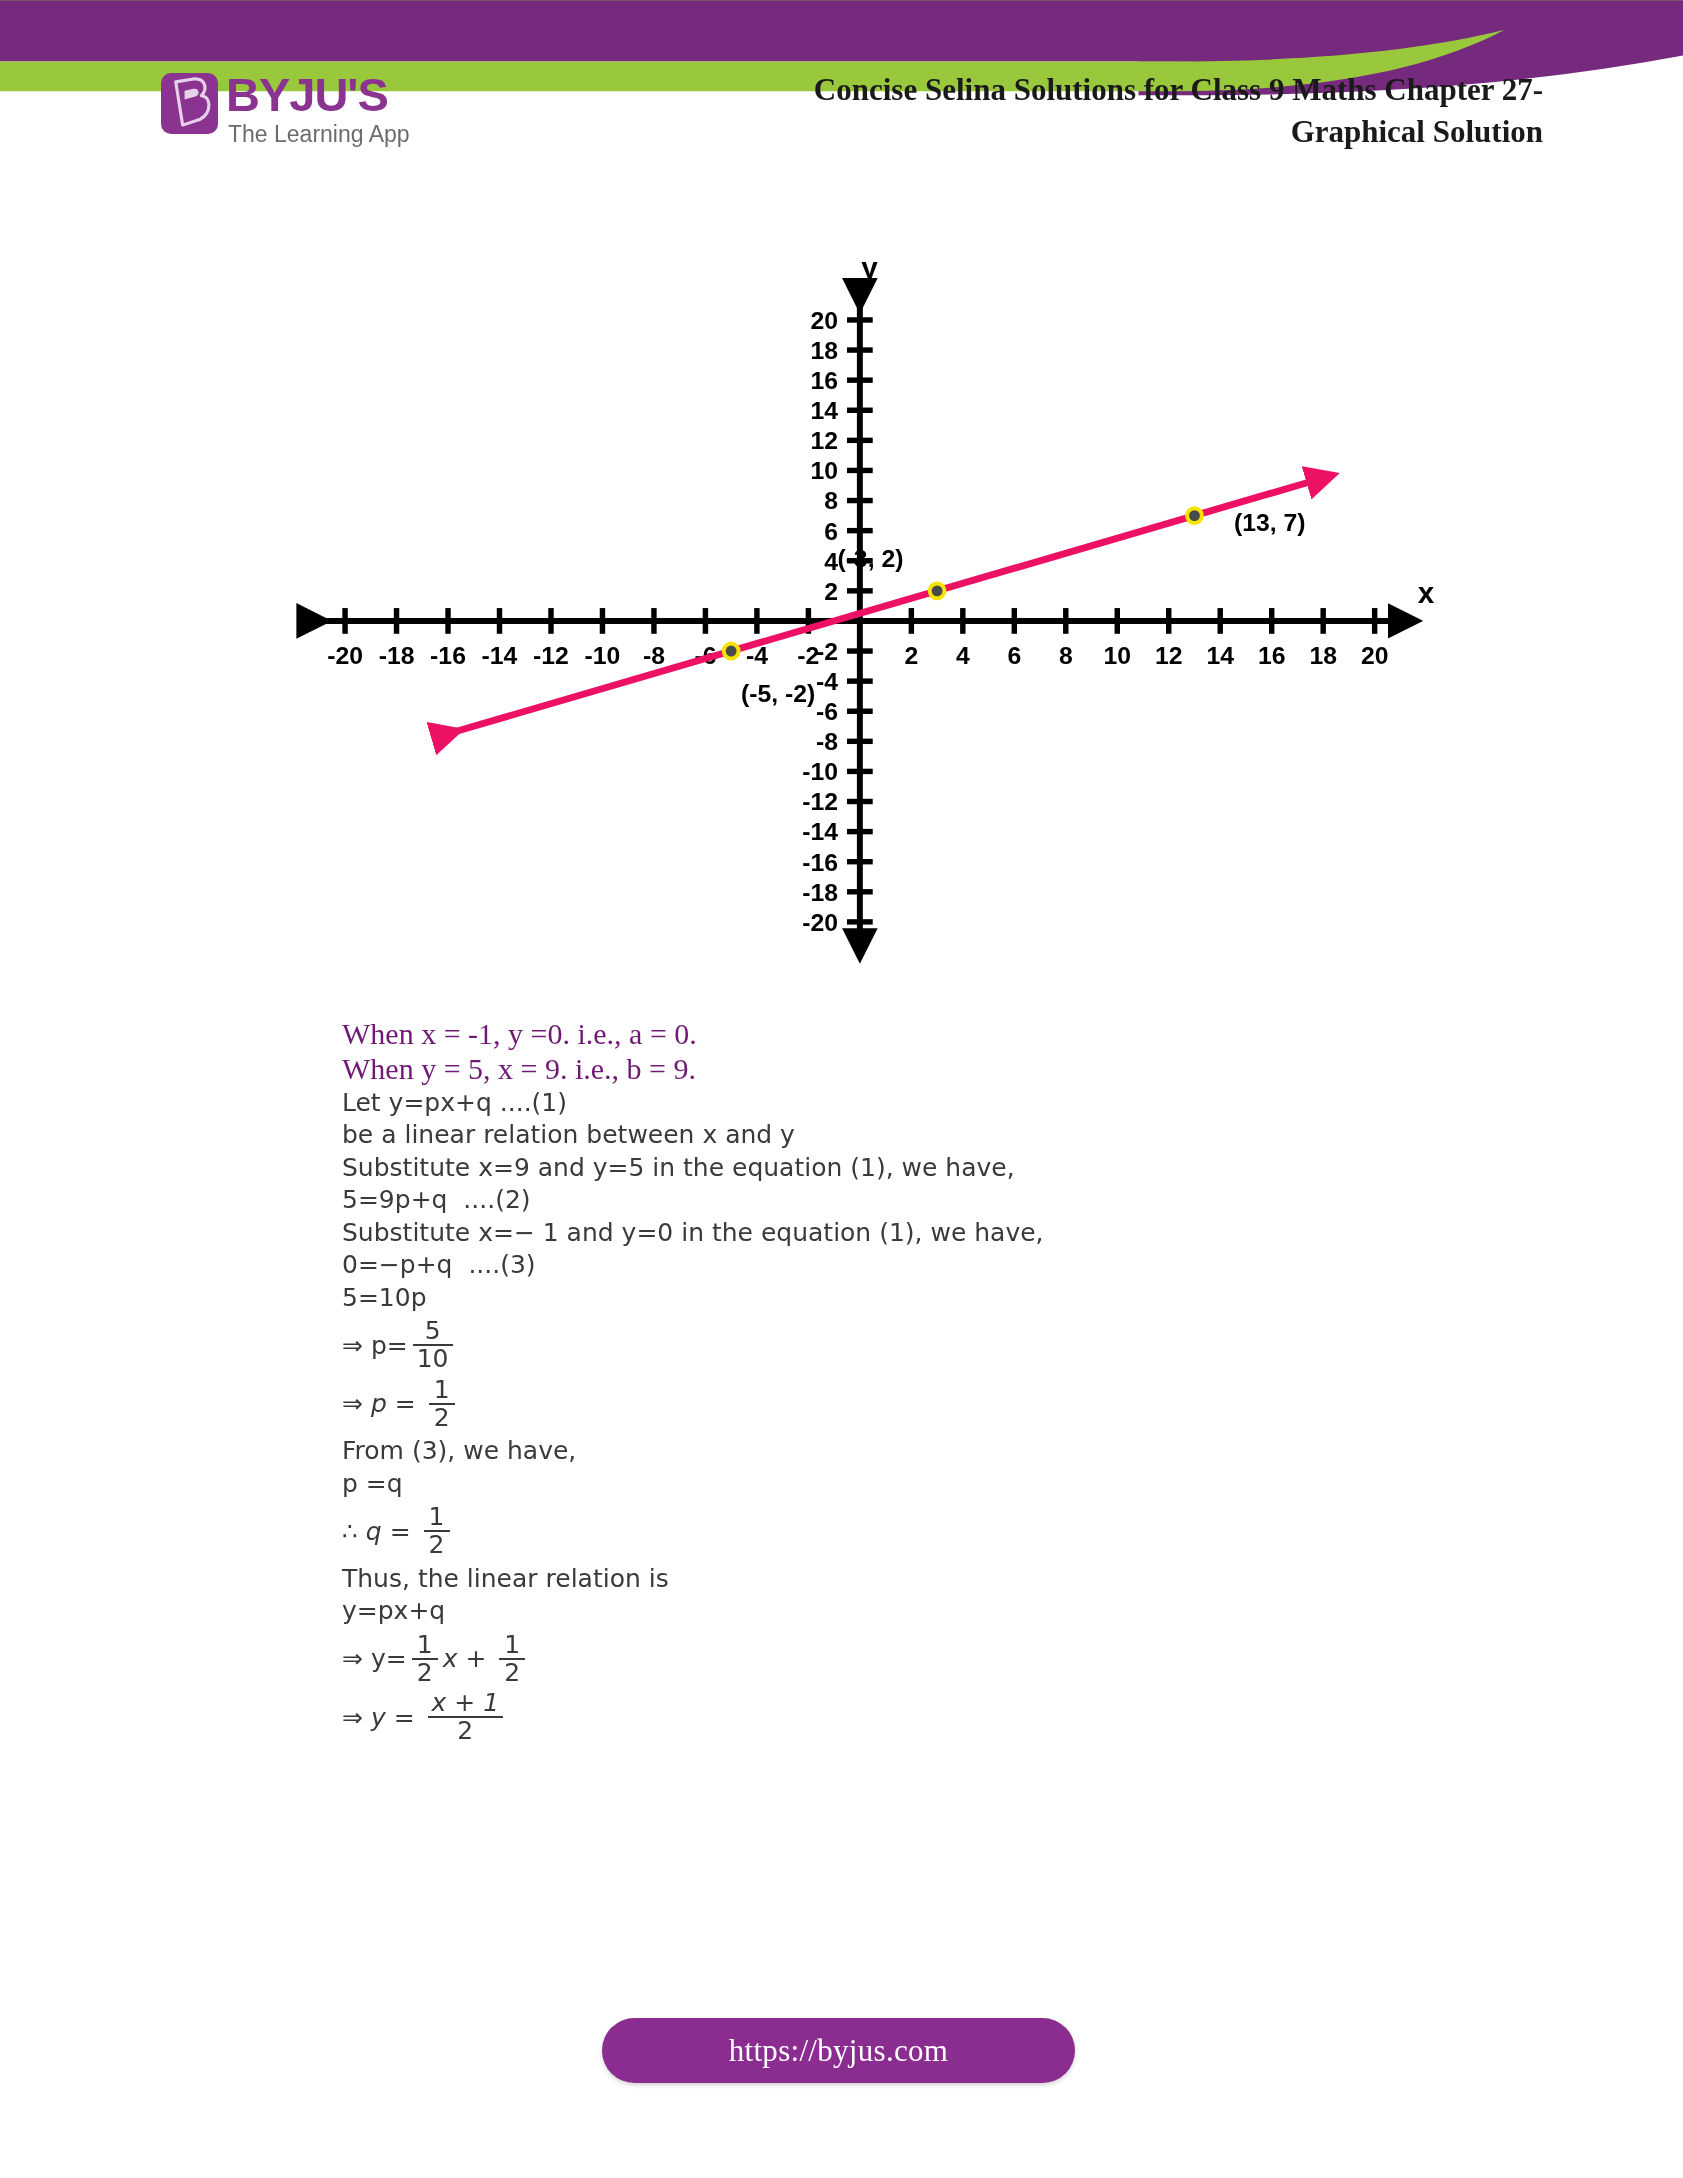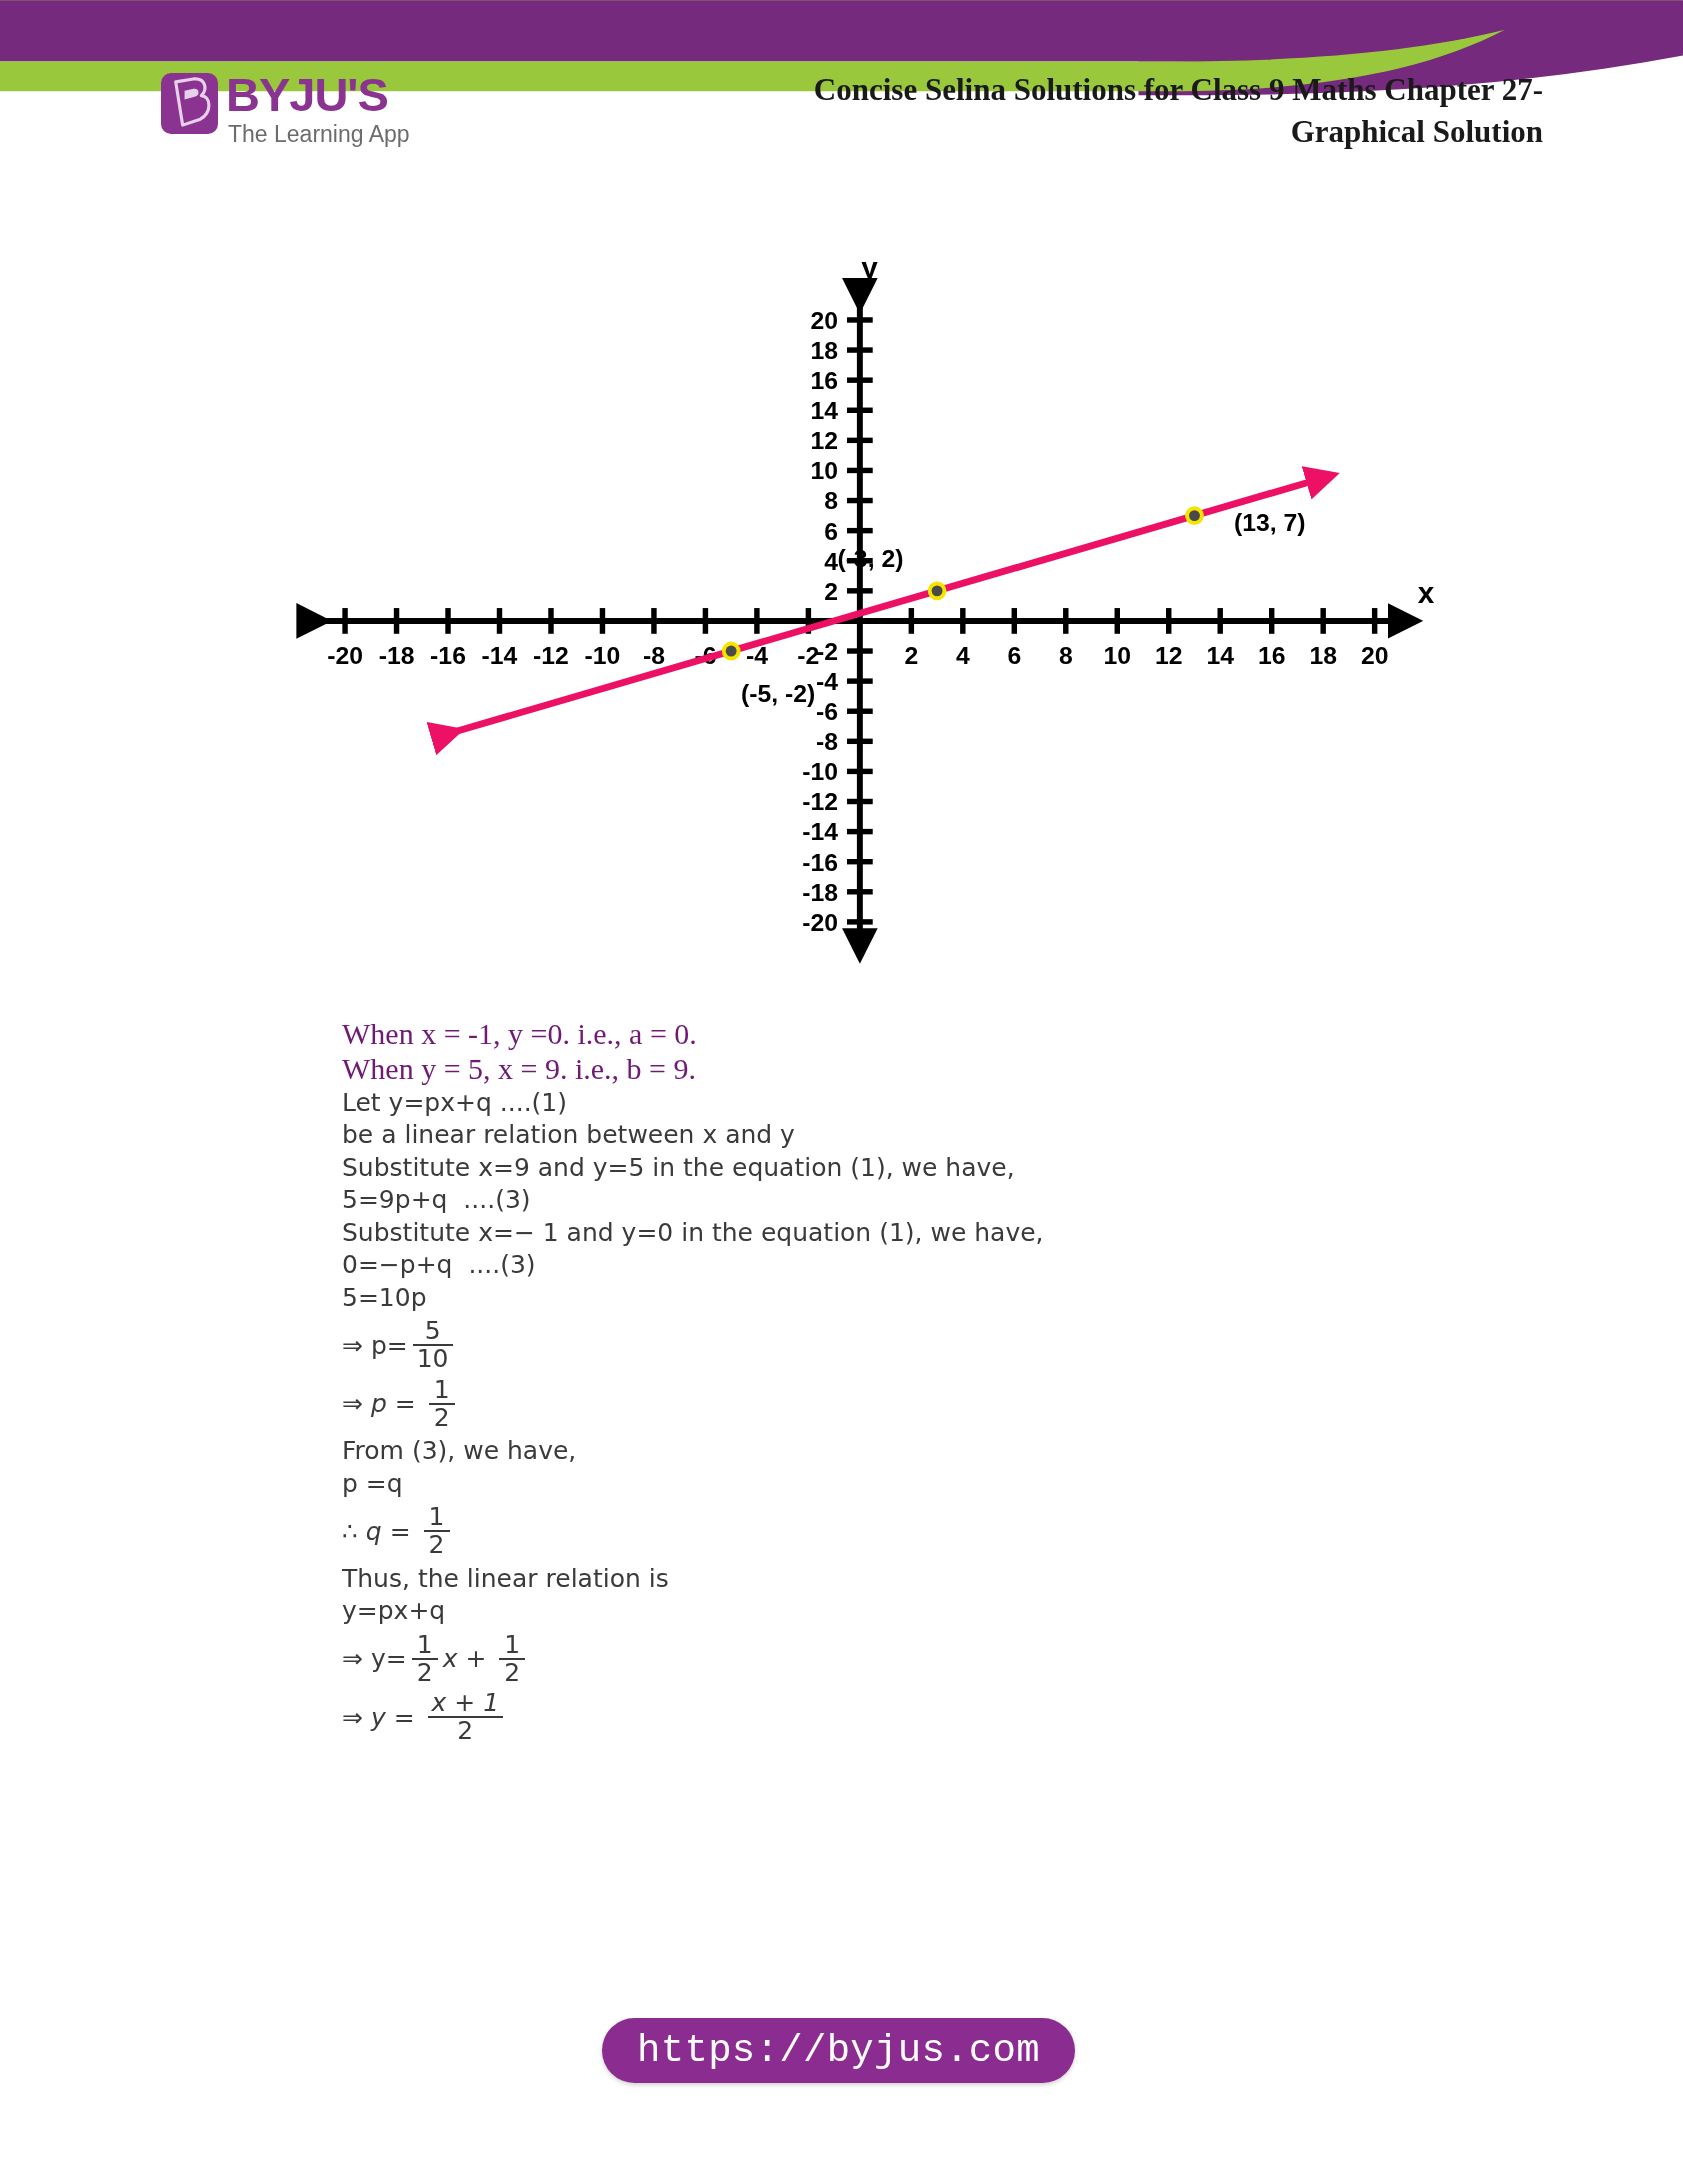--- a/index.html
+++ b/index.html
@@ -154,22 +154,22 @@
     width: 473px;
     height: 65px;
     background: #8B2C90;
     border-radius: 33px;
     display: flex;
     align-items: center;
     justify-content: center;
     box-shadow: 0 2px 4px rgba(0,0,0,0.18);
   }
   #footer-url-label {
-    font-family: Liberation Mono, monospace;
-    font-size: 39px;
+    font-family: Liberation Serif, serif;
+    font-size: 31px;
     color: #ffffff;
     letter-spacing: 0.3px;
   }
 </style>
 </head>
 <body>
 
 <div id="header-banner">
   <svg width="1683" height="129" viewBox="0 0 1700 130" xmlns="http://www.w3.org/2000/svg">
 
@@ -318,21 +318,21 @@
     </svg>
 </div>
 
 <div id="solution">
 
   <div class="line-serif">When x = -1, y =0. i.e., a = 0.</div>
   <div class="line-serif">When y = 5, x = 9. i.e., b = 9.</div>
   <div class="line-sans">Let y=px+q ....(1)</div>
   <div class="line-sans">be a linear relation between x and y</div>
   <div class="line-sans">Substitute x=9 and y=5 in the equation (1), we have,</div>
-  <div class="line-sans">5=9p+q  ....(3)</div>
+  <div class="line-sans">5=9p+q  ....(2)</div>
   <div class="line-sans">Substitute x=− 1 and y=0 in the equation (1), we have,</div>
   <div class="line-sans">0=−p+q  ....(3)</div>
   <div class="line-sans">5=10p</div>
 
   <div class="line-frac">
     <span>⇒ p=</span>
     <span class="frac">
       <span class="num">5</span>
       <span class="bar"></span>
       <span class="den">10</span>

